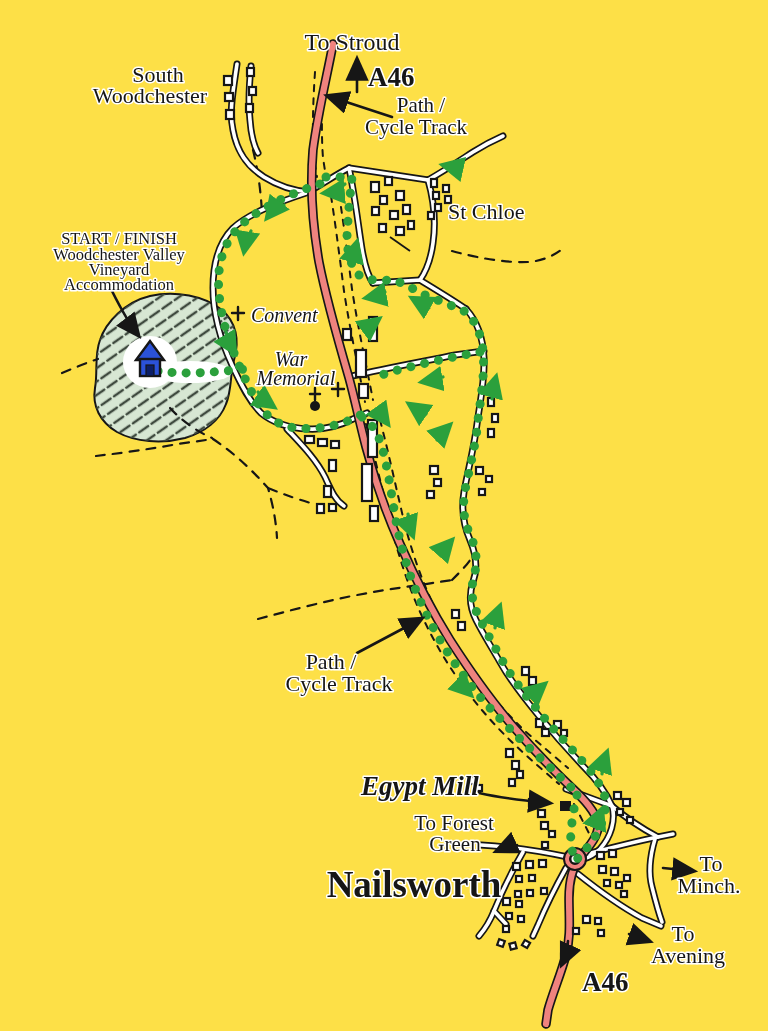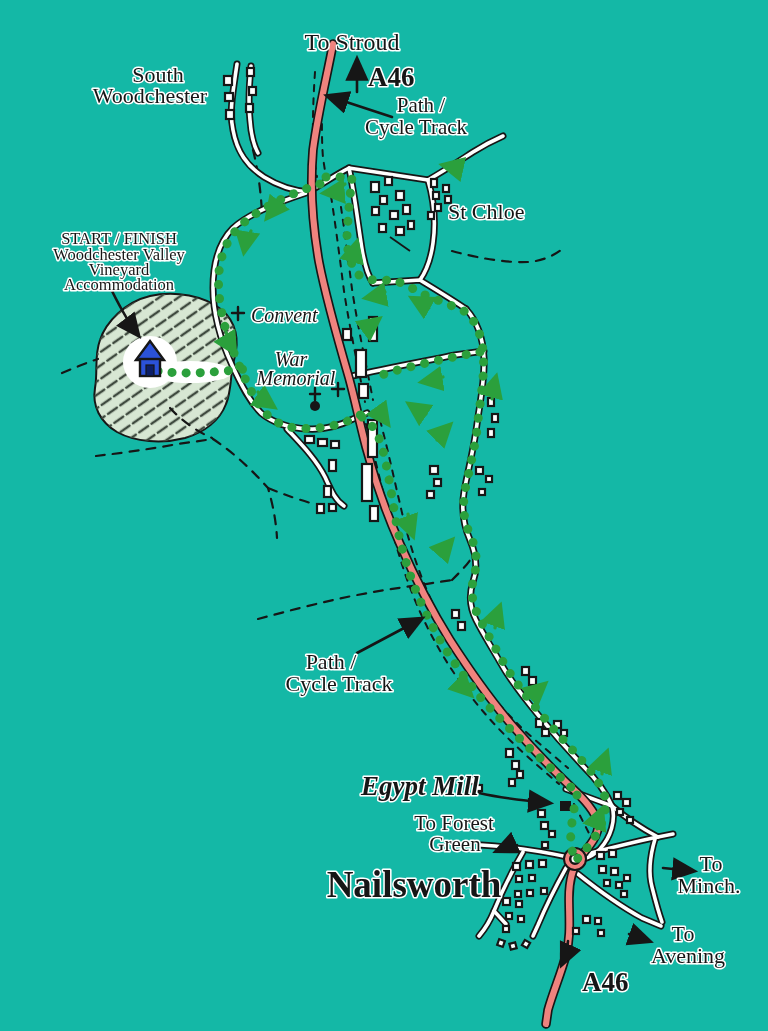--- a/index.html
+++ b/index.html
@@ -1,16 +1,16 @@
 <!DOCTYPE html>
 <html style="--ink: #161616; --red: #EF837E; --green: #2BA03C; --vine: #D7E7D3; --blue: #2B52D8; --bluedark: #0C1E66;"><head>
 <meta charset="utf-8">
 <style>
   html,body{margin:0;padding:0;background:#fff;}
-  .stage{width:768px;height:1031px;position:relative;background:#14b8a6;overflow:hidden;}
+  .stage{width:768px;height:1031px;position:relative;background:#fde047;overflow:hidden;}
   svg{display:block;}
   text{font-family:"Liberation Serif","DejaVu Serif",serif;fill:var(--ink);paint-order:stroke;stroke:#fff;stroke-width:3px;stroke-linejoin:round;}
   .lab21{font-size:21px;}
   .lab22{font-size:22px;}
   .lab24{font-size:24px;}
   .lab17{font-size:16.5px;}
   .big{font-size:27px;font-weight:bold;}
   .huge{font-size:37px;font-weight:bold;}
   .script{font-style:italic;font-size:20px;}
   .script-big{font-style:italic;font-size:27px;font-weight:bold;}

